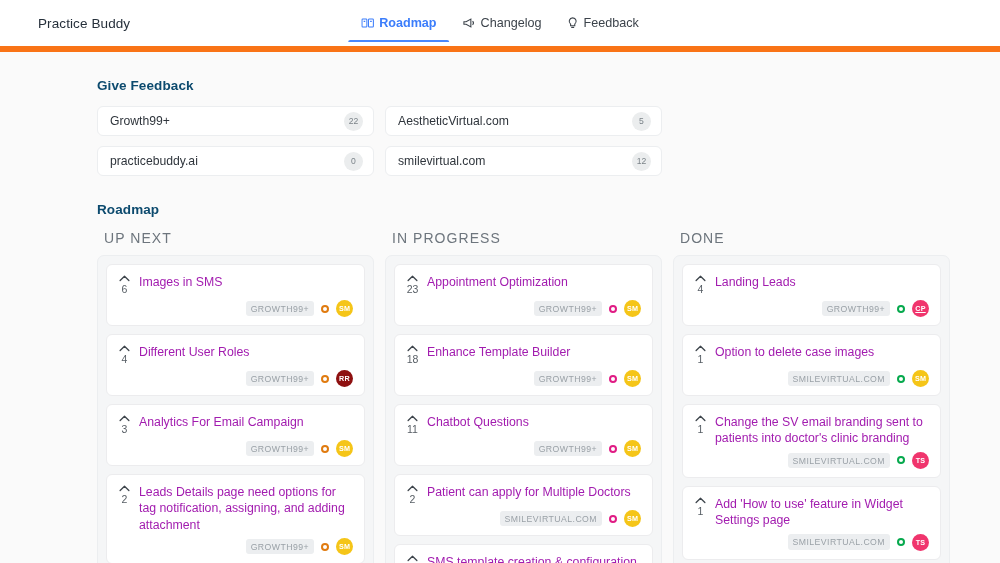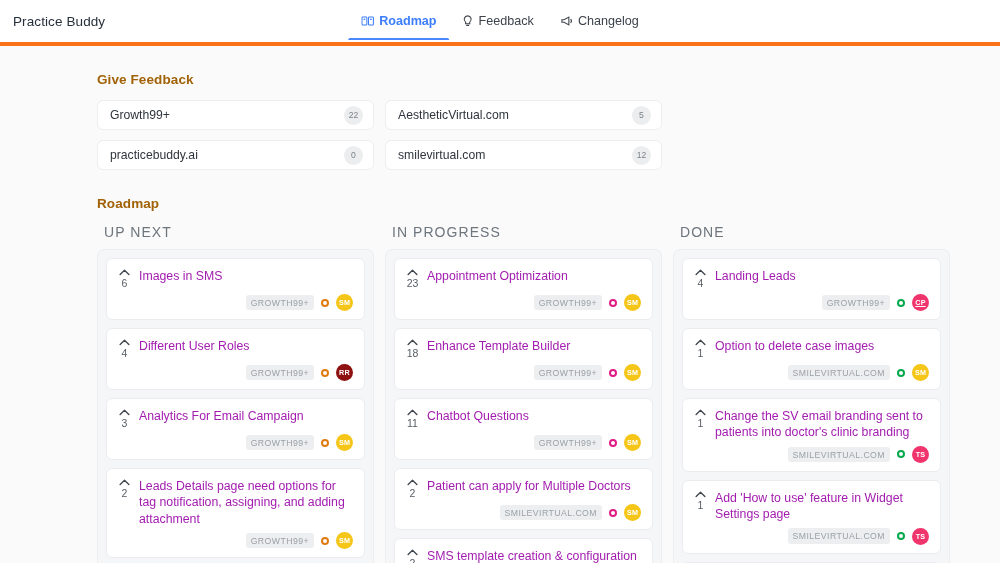--- a/index.html
+++ b/index.html
@@ -7,26 +7,27 @@
     width: 1000px; height: 563px;
     overflow: hidden;
     background: #fafafa;
     font-family: "Liberation Sans", sans-serif;
     color: #24292e;
     -webkit-font-smoothing: antialiased;
   }
 
   
   .topbar {
-    height: 46px;
+    height: 52px;
     background: #ffffff;
-    border-bottom: 4px solid #f97316;
+    border-bottom: 6px solid #f97316;
     display: flex;
     align-items: center;
     position: relative;
+    padding-left: 25px;
   }
   .brand {
     font-size: 13.5px;
     color: #26303b;
     padding-left: 13px;
     letter-spacing: .1px;
     white-space: nowrap;
   }
   .nav {
     position: absolute;
@@ -56,21 +57,21 @@
     background: #4a87fb;
     border-radius: 2px 2px 0 0;
   }
   .nav-ico { display: flex; align-items: center; }
   .nav-ico svg { display: block; }
 
   
   .page { padding: 0 0 0 97px; }
   .section-title {
     font-size: 13.5px;
-    color: #a16207;
+    color: #0c4a6e;
     margin-top: 26px;
     margin-bottom: 13px;
     letter-spacing: .1px;
   }
   .roadmap-title { margin-top: 26px; margin-bottom: 0px; }
 
   
   .pill-grid {
     display: flex;
     flex-wrap: wrap;
@@ -204,36 +205,36 @@
             <rect x="1" y="2" width="6" height="10" rx="1"></rect>
             <rect x="9" y="2" width="6" height="10" rx="1"></rect>
             <line x1="3" y1="5" x2="5" y2="5"></line>
             <line x1="11" y1="5" x2="13" y2="5"></line>
           </svg>
         </span>
         <span>Roadmap</span>
       </div>
       <div class="nav-item">
         <span class="nav-ico">
+          <svg width="13" height="12" viewBox="0 0 15 13" fill="none" stroke="currentColor" stroke-width="1.25">
+            <path d="M2 5v3h2.5L10 11V2L4.5 5H2z"></path>
+            <path d="M12 4.4a3 3 0 0 1 0 4.2"></path>
+          </svg>
+        </span>
+        <span>Changelog</span>
+      </div>
+      <div class="nav-item">
+        <span class="nav-ico">
           <svg width="11" height="13" viewBox="0 0 12 15" fill="none" stroke="currentColor" stroke-width="1.25">
             <path d="M6 1a4 4 0 0 0-2.4 7.2V10h4.8V8.2A4 4 0 0 0 6 1z"></path>
             <line x1="4.3" y1="12" x2="7.7" y2="12"></line>
           </svg>
         </span>
         <span>Feedback</span>
       </div>
-      <div class="nav-item">
-        <span class="nav-ico">
-          <svg width="13" height="12" viewBox="0 0 15 13" fill="none" stroke="currentColor" stroke-width="1.25">
-            <path d="M2 5v3h2.5L10 11V2L4.5 5H2z"></path>
-            <path d="M12 4.4a3 3 0 0 1 0 4.2"></path>
-          </svg>
-        </span>
-        <span>Changelog</span>
-      </div>
     </nav>
 </div>
 
 <div class="page">
 
   <h2 class="section-title">Give Feedback</h2>
   <div class="pill-grid" id="pill-root">
       <div class="pill">
         <span class="pill-label">Growth99+</span>
         <span class="pill-count">22</span>

